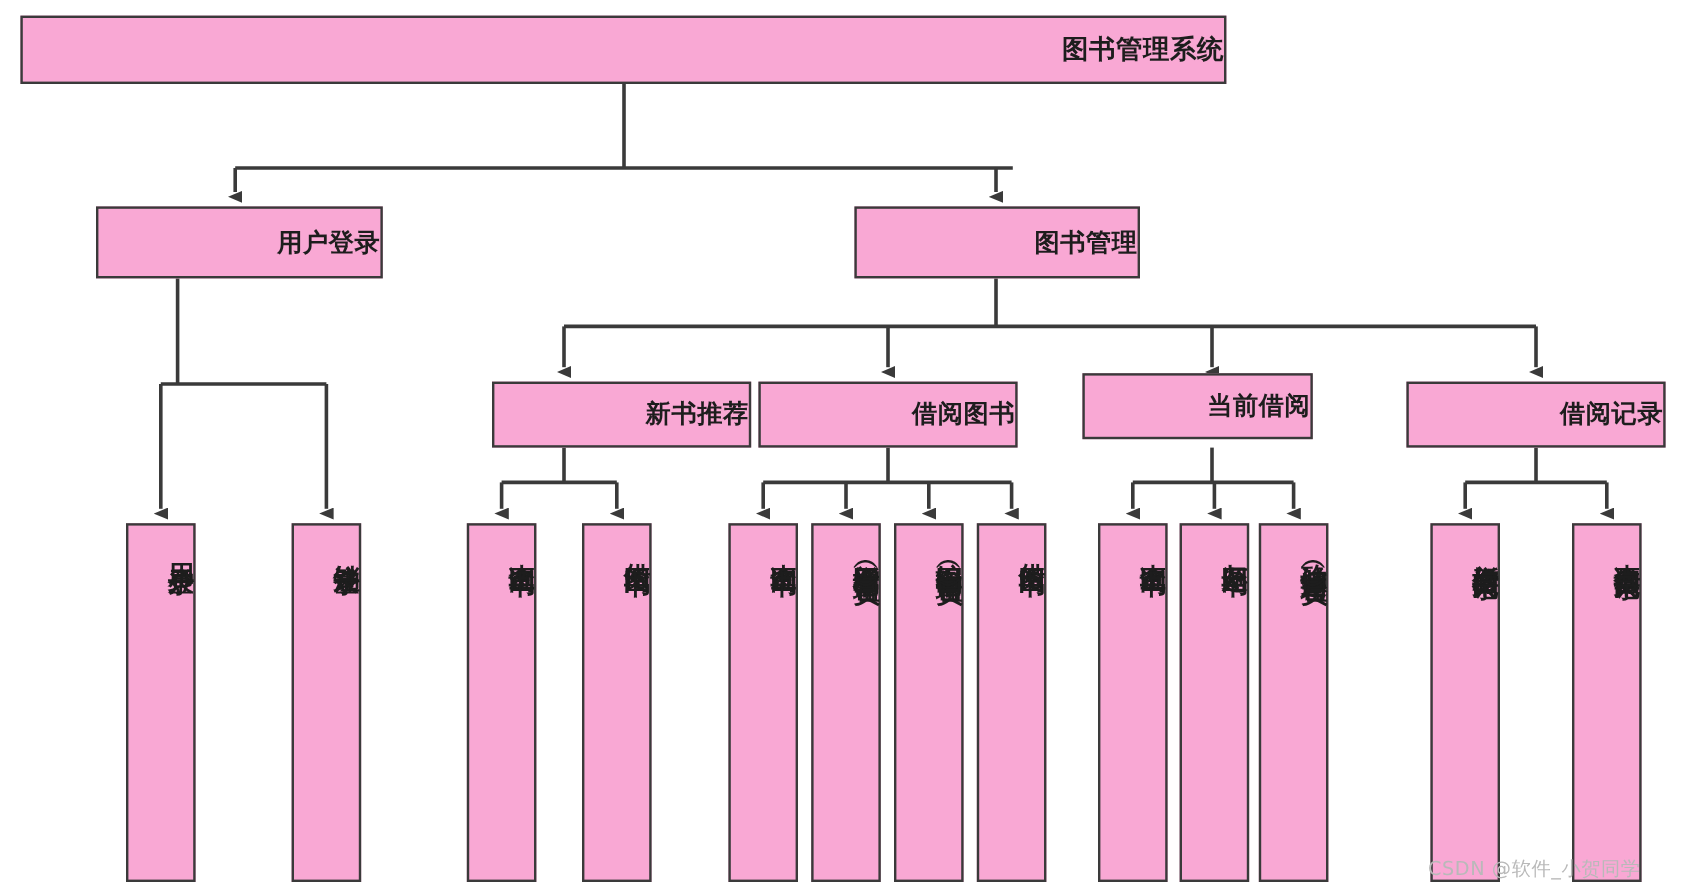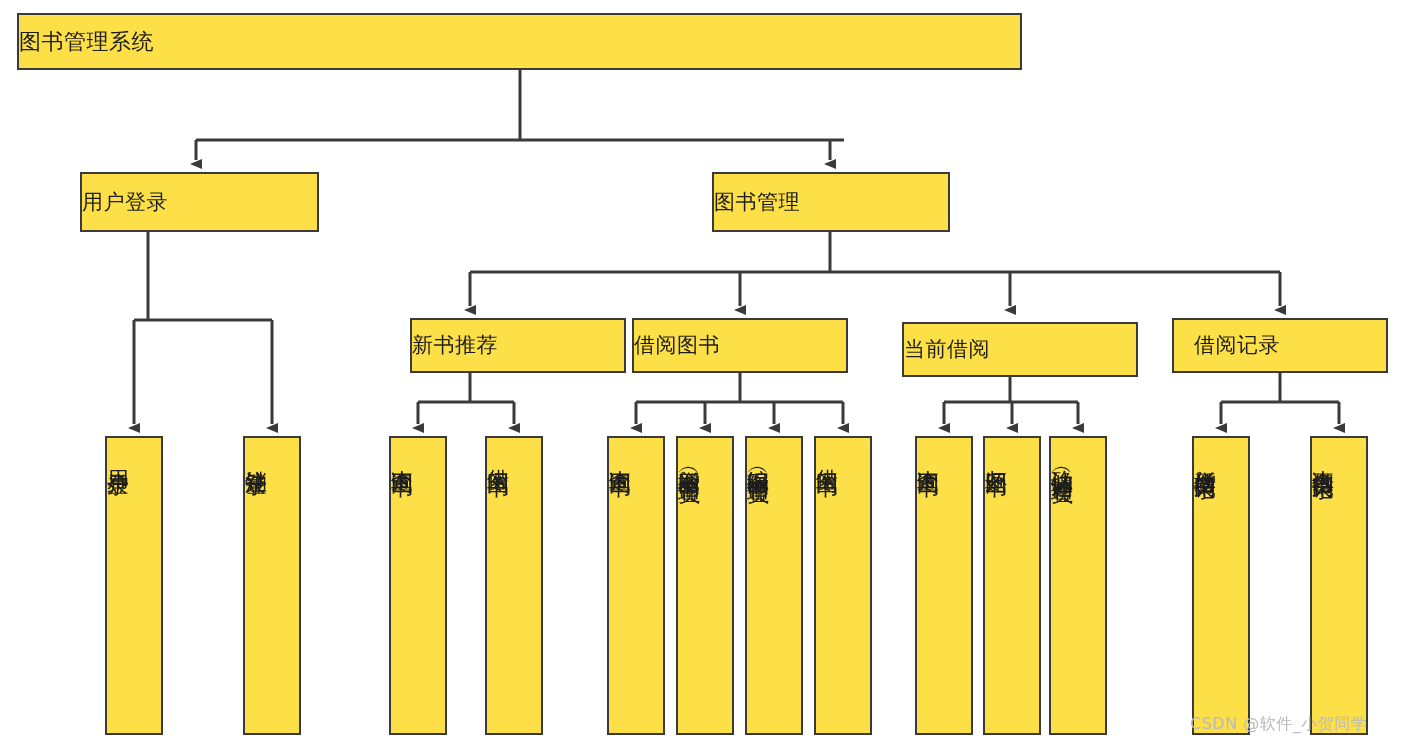--- a/index.html
+++ b/index.html
@@ -21,27 +21,28 @@
   #edge-layer {
     position: absolute;
     left: 0;
     top: 0;
     width: 1405px;
     height: 747px;
   }
   .node {
     position: absolute;
     box-sizing: border-box;
-    background: #fde047;
+    background: #f9a8d4;
     border: 2px solid #3a3a3a;
     display: flex;
     align-items: center;
-    justify-content: flex-start;
+    justify-content: flex-end;
     color: #1d1d1d;
     z-index: 2;
+    font-weight: bold;
   }
   .node-label {
     display: block;
     text-align: center;
     line-height: 1.18;
     letter-spacing: 0.5px;
   }
   .node.horizontal .node-label {
     writing-mode: horizontal-tb;
     font-size: 21px;
@@ -133,21 +134,21 @@
   <div class="node horizontal" style="left:712px; top:172px; width:238px; height:60px;">
     <span class="node-label">图书管理</span>
   </div>
 
   <div class="node horizontal" style="left:362px; top:318px; width:216px; height:55px;margin-left:48px;">
     <span class="node-label">新书推荐</span>
   </div>
   <div class="node horizontal" style="left:632px; top:318px; width:216px; height:55px;">
     <span class="node-label">借阅图书</span>
   </div>
-  <div class="node horizontal" style="left:902px; top:322px; width:236px; height:55px;">
+  <div class="node horizontal" style="left:902px; top:311px; width:192px; height:55px;">
     <span class="node-label">当前借阅</span>
   </div>
   <div class="node horizontal" style="left:1172px; top:318px; width:216px; height:55px;padding-left:20px;">
     <span class="node-label">借阅记录</span>
   </div>
 
   <div class="node vertical" style="left:105px; top:436px; width:58px; height:299px;">
     <span class="node-label">用户登录</span>
   </div>
   <div class="node vertical" style="left:243px; top:436px; width:58px; height:299px;">

